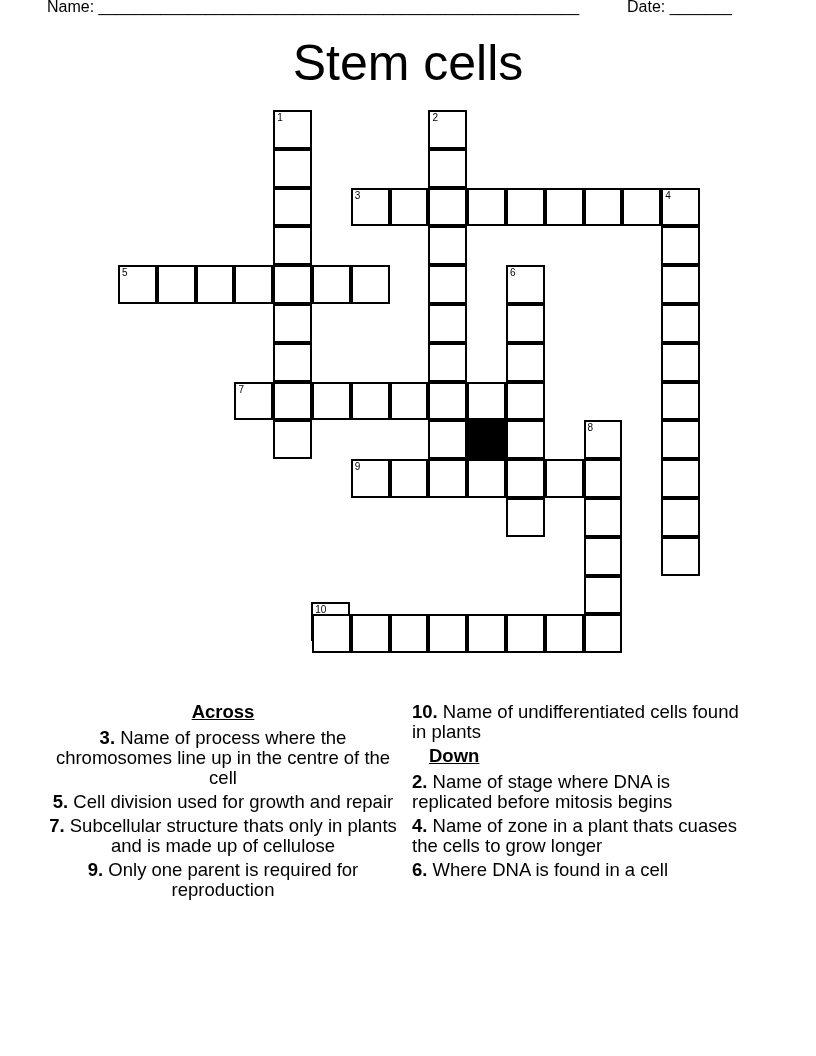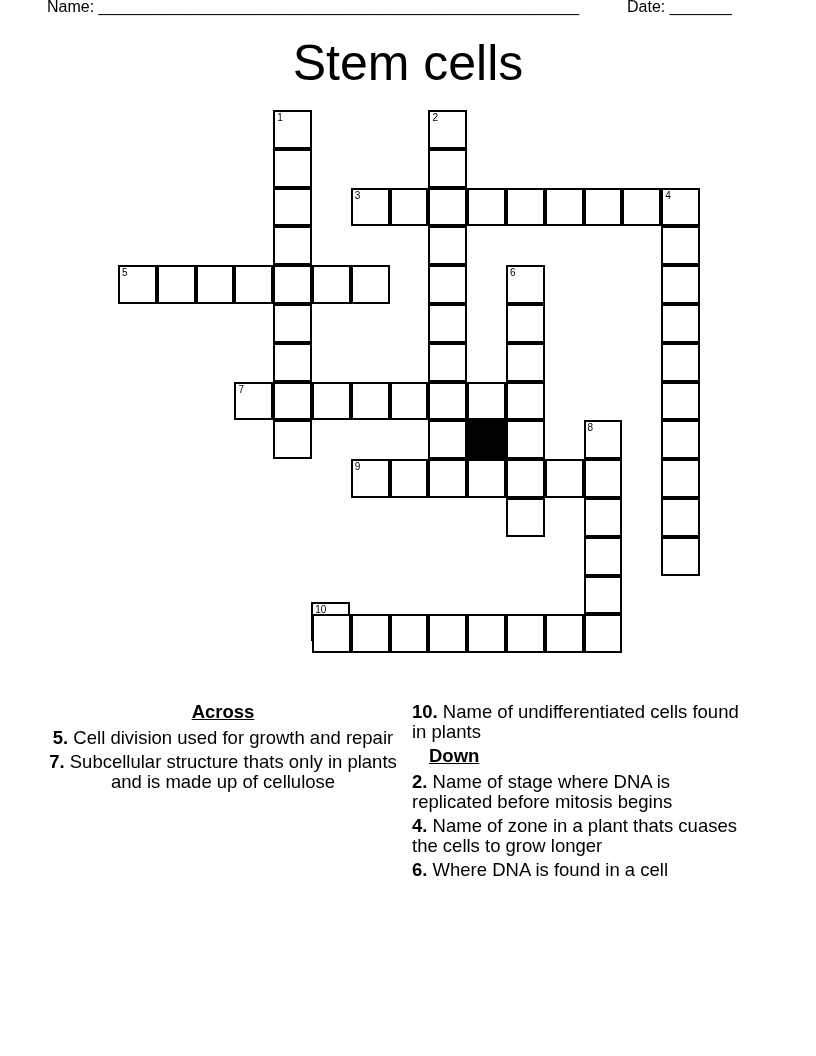--- a/index.html
+++ b/index.html
@@ -120,22 +120,24 @@
     <div class="cell" style="left: 271.6px; top: 504.4px;"></div>
     <div class="cell" style="left: 310.4px; top: 504.4px;"></div>
     <div class="cell" style="left: 349.2px; top: 504.4px;"></div>
     <div class="cell" style="left: 388px; top: 504.4px;"></div>
     <div class="cell" style="left: 426.8px; top: 504.4px;"></div>
     <div class="cell black" style="left: 349.2px; top: 310.4px;"></div>
   </div>
 
 <div class="clues left">
   <div class="clue-head">Across</div>
+  <div class="clue"><b>3.</b><span> Name of process where the chromosomes line up in the centre of the cell</span></div>
   <div class="clue"><b>5.</b><span> Cell division used for growth and repair</span></div>
   <div class="clue"><b>7.</b><span> Subcellular structure thats only in plants and is made up of cellulose</span></div>
+  <div class="clue"><b>9.</b><span> Only one parent is required for reproduction</span></div>
 </div>
 
 <div class="clues right">
   <div class="clue"><b>10.</b><span> Name of undifferentiated cells found in plants</span></div>
   <div class="clue-head">Down</div>
   <div class="clue"><b>2.</b><span> Name of stage where DNA is replicated before mitosis begins</span></div>
   <div class="clue"><b>4.</b><span> Name of zone in a plant thats cuases the cells to grow longer</span></div>
   <div class="clue"><b>6.</b><span> Where DNA is found in a cell</span></div>
 </div>
 

